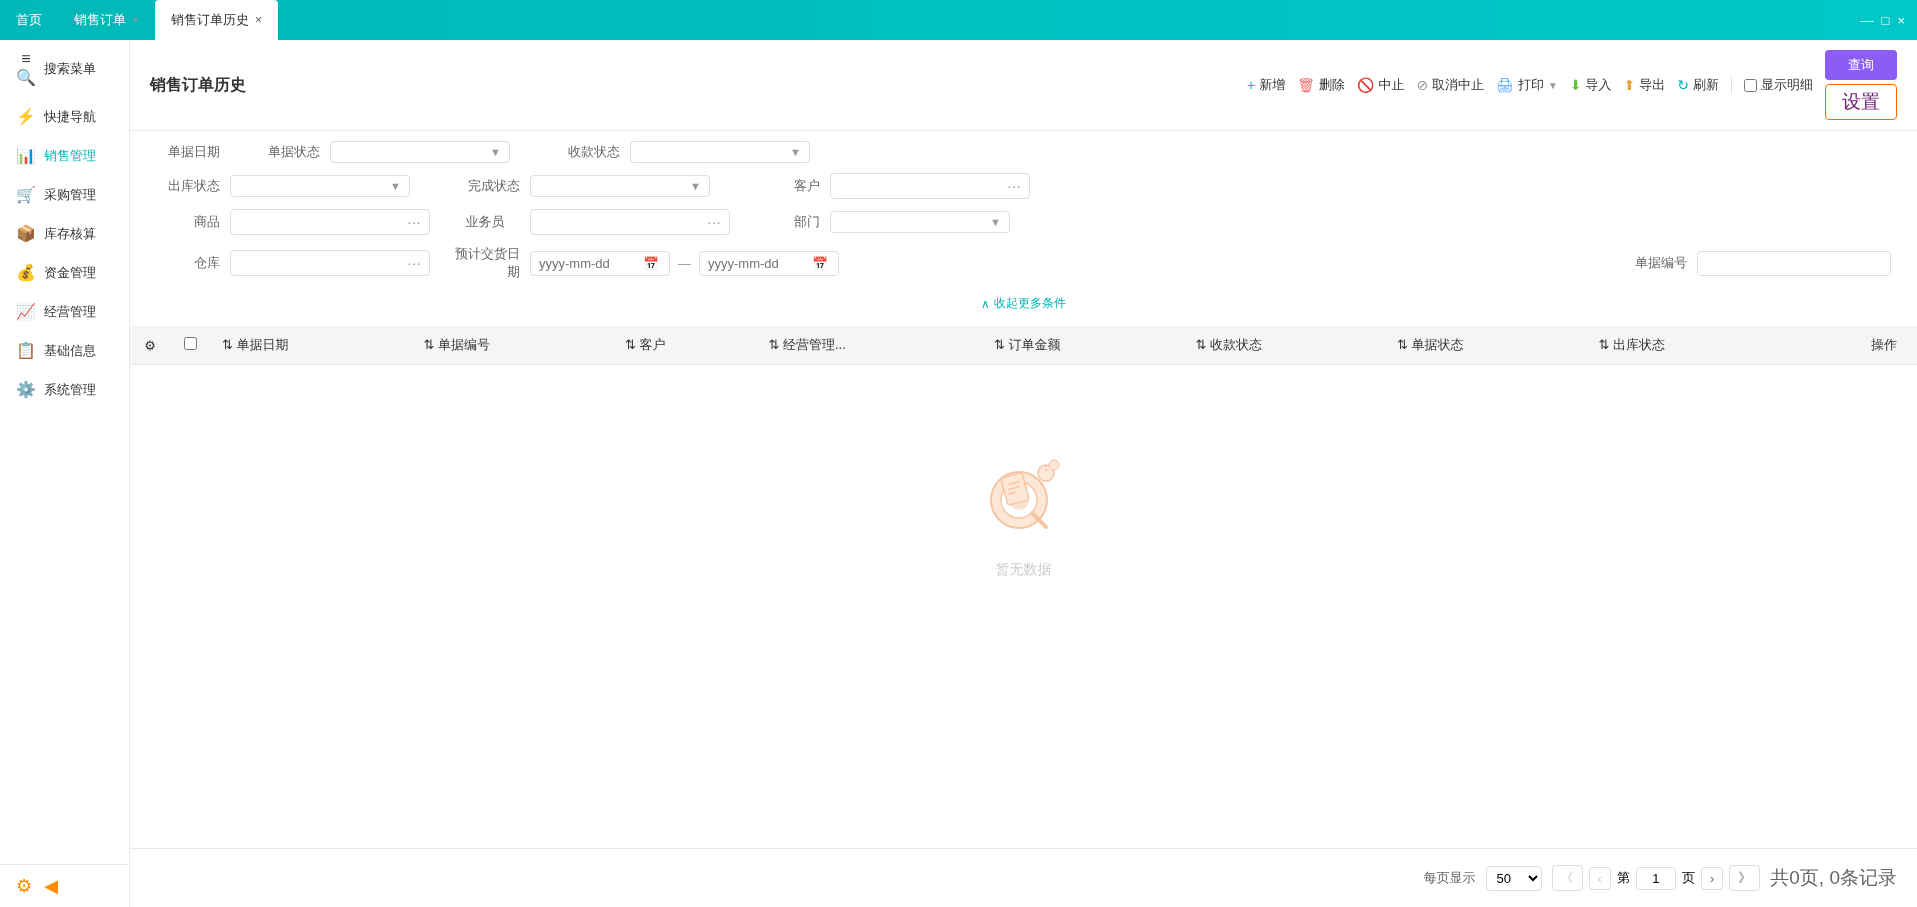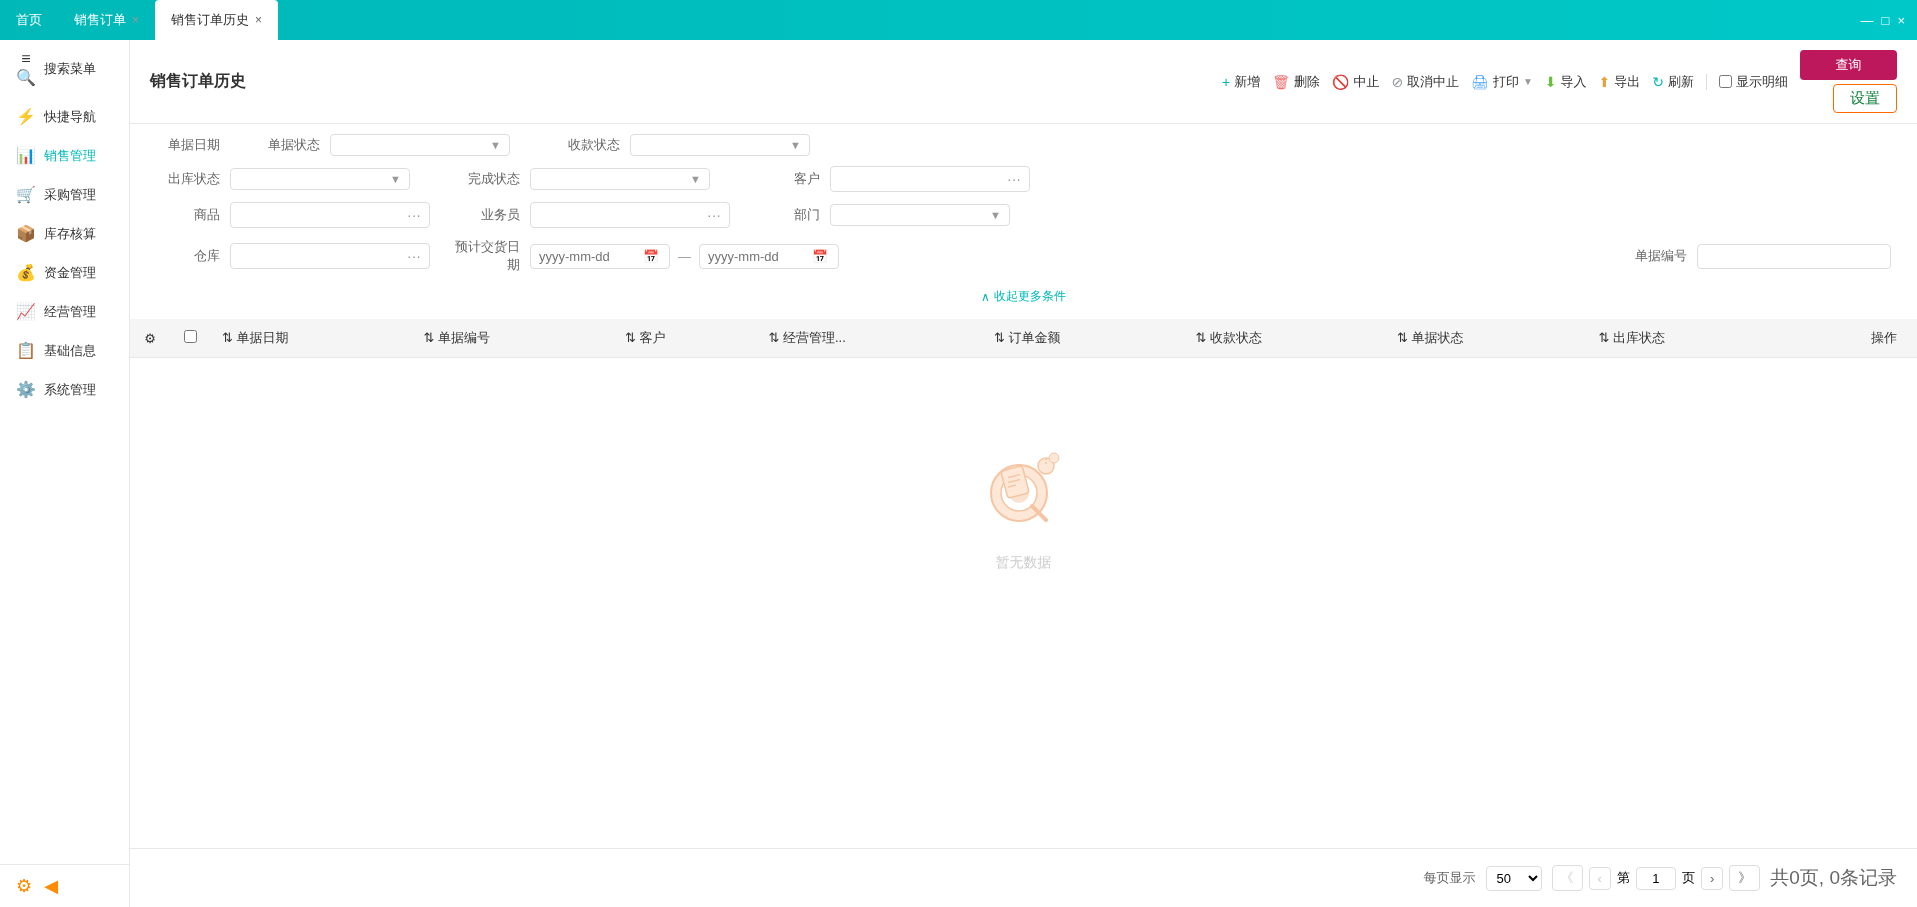--- a/index.html
+++ b/index.html
@@ -128,37 +128,36 @@
     .toolbar-btn.delete .btn-icon { color: #f56c6c; }
     .toolbar-btn.stop .btn-icon { color: #e6a23c; }
     .toolbar-btn.cancel .btn-icon { color: #909399; }
     .toolbar-btn.print .btn-icon { color: #409eff; }
     .toolbar-btn.import .btn-icon { color: #67c23a; }
     .toolbar-btn.export .btn-icon { color: #e6a23c; }
     .toolbar-btn.refresh .btn-icon { color: #00b8b8; }
     .toolbar-divider { width: 1px; height: 16px; background: #ddd; }
     .checkbox-label { display: flex; align-items: center; gap: 4px; font-size: 13px; color: #333; }
     .btn-query {
-      background: #be185d;
+      background: #8b5cf6;
       color: #fff;
       border: none;
       padding: 6px 16px;
       border-radius: 4px;
       cursor: pointer;
       font-size: 13px;
     }
     .btn-set {
       background: #fff;
-      color: #15803d;
+      color: #701a75;
       border: 1px solid #ff6a00;
       padding: 4px 16px;
       border-radius: 4px;
       cursor: pointer;
-      font-size: 15px;
-      margin-left: 33px;
+      font-size: 19px;
     }
 
     
     .filter-area {
       padding: 10px 20px 8px 20px;
       background: #fff;
       flex-shrink: 0;
     }
     .filter-row {
       display: flex;
@@ -524,21 +523,21 @@
       </div>
 
       <div class="filter-row">
         <span class="filter-label">商品</span>
         <div class="filter-control" style="max-width:200px;">
           <div class="input-control">
             <input type="text" placeholder="" style="">
             <span class="ellipsis-btn">···</span>
           </div>
         </div>
-        <span class="filter-label" style="margin-left:20px;">业务员</span>
+        <span class="filter-label" style="margin-left:20px;text-align:center;">业务员</span>
         <div class="filter-control" style="max-width:200px;">
           <div class="input-control">
             <input type="text" placeholder="" style="">
             <span class="ellipsis-btn">···</span>
           </div>
         </div>
         <span class="filter-label" style="margin-left:20px;">部门</span>
         <div class="filter-control" style="max-width:200px;">
           <div class="select-control">
             <span class="placeholder"></span>

